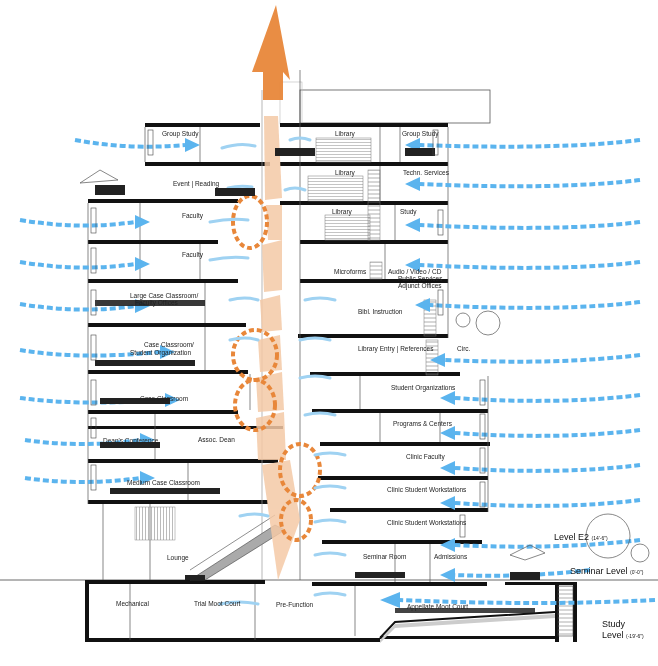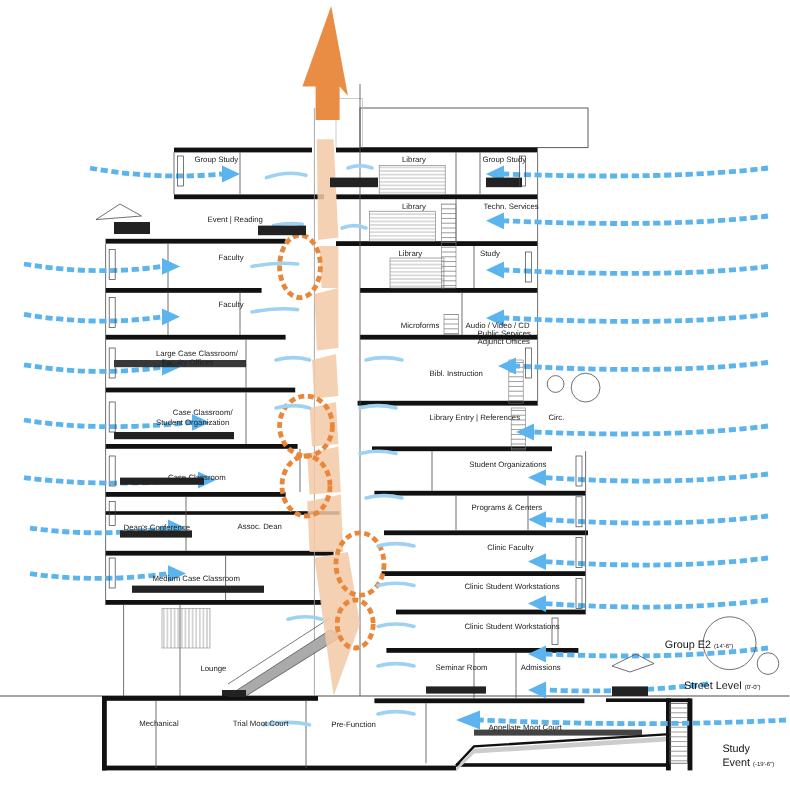--- a/index.html
+++ b/index.html
@@ -305,25 +305,25 @@
 <div class="lbl" style="left:167px;top:555px">Lounge</div>
 <div class="lbl" style="left:363px;top:554px">Seminar Room</div>
 <div class="lbl" style="left:434px;top:554px">Admissions</div>
 <div class="lbl" style="left:116px;top:601px">Mechanical</div>
 <div class="lbl" style="left:194px;top:601px">Trial Moot Court</div>
 <div class="lbl" style="left:276px;top:602px">Pre-Function</div>
 <div class="lbl" style="left:407px;top:604px">Appellate Moot Court</div>
 
 
 <div class="lbl big" style="left:554px;top:533px">
-  <span>Group E2</span>
+  <span>Level E2</span>
   <span class="small" style="font-size:5px">(14'-6")</span>
 </div>
 <div class="lbl big" style="left:570px;top:567px">
-  <span>Street Level</span>
+  <span>Seminar Level</span>
   <span class="small" style="font-size:5px">(0'-0")</span>
 </div>
 <div class="lbl big" style="left:602px;top:620px">Study</div>
 <div class="lbl big" style="left:602px;top:631px">
-  <span>Event</span>
+  <span>Level</span>
   <span class="small" style="font-size:5px">(-19'-6")</span>
 </div>
 </div>
 
 </body></html>

